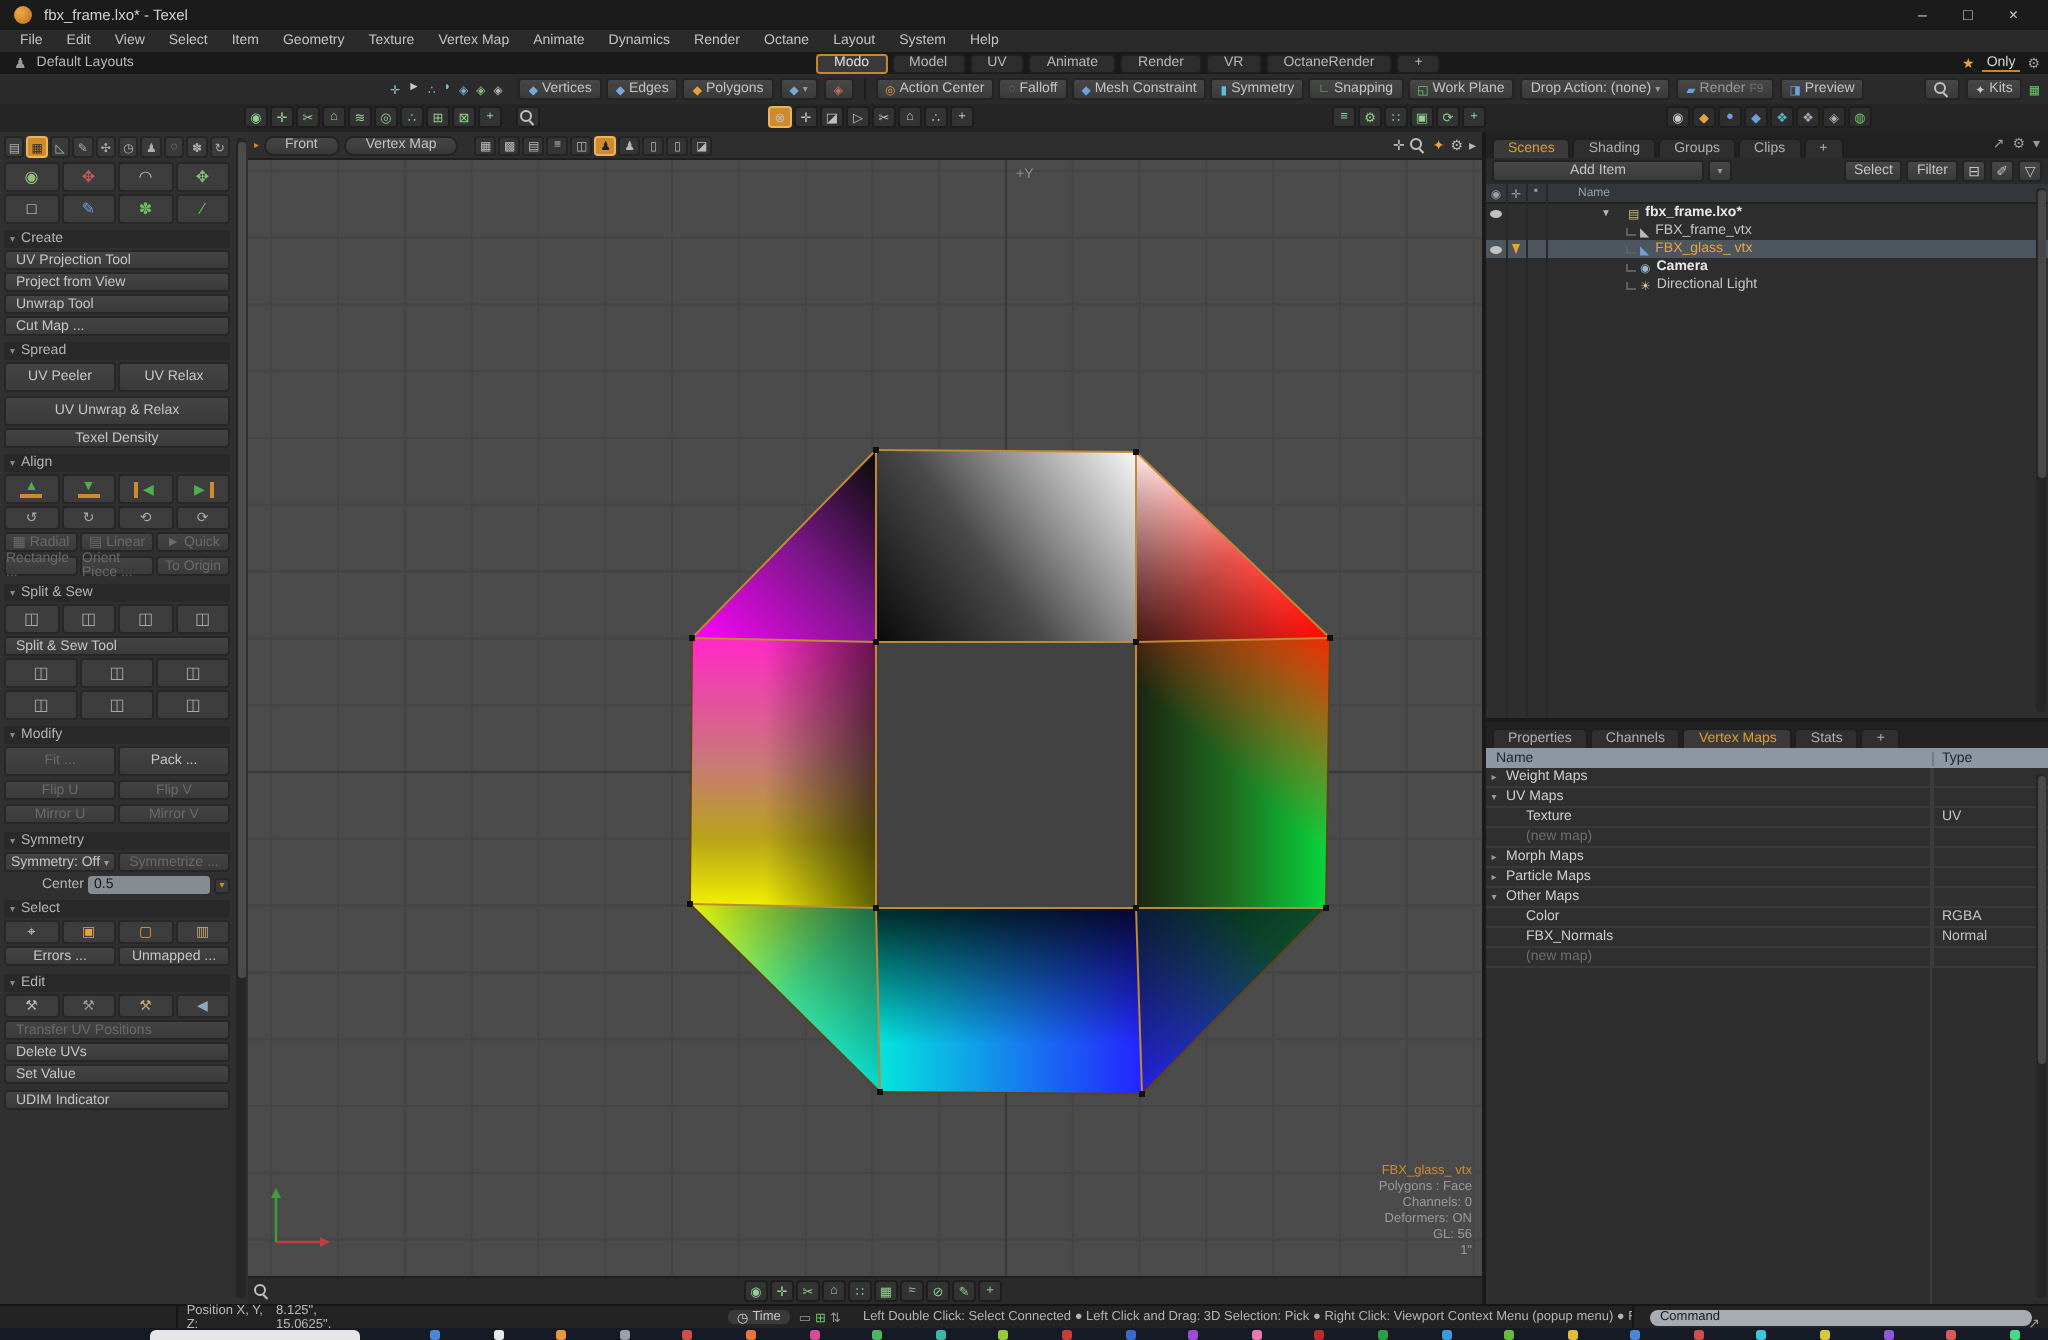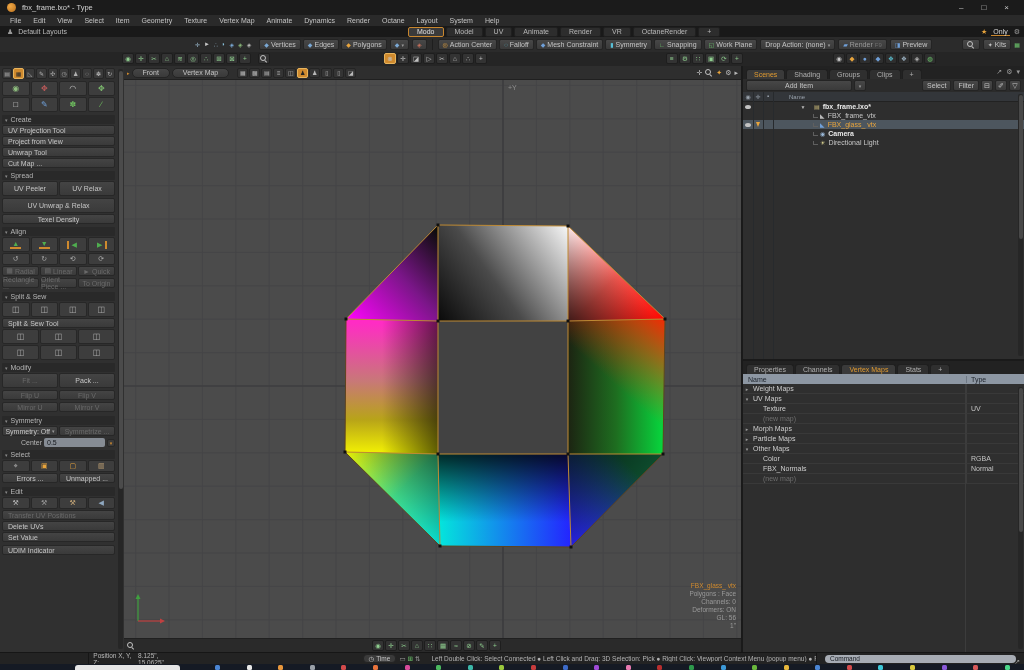--- a/index.html
+++ b/index.html
@@ -162,21 +162,21 @@
 .taskbar{height:6px;background:#151a24;position:relative;overflow:hidden}
 .tb-search{position:absolute;left:75px;width:105px;height:6px;top:1px;border-radius:3px 3px 0 0;background:#e6e6e6}
 .tb-dots{position:absolute;left:215px;right:14px;top:1px;display:flex;justify-content:space-between}
 .tb-dot{width:5px;height:5px;border-radius:1.5px}
 </style>
 </head>
 <body>
 
 <div class="titlebar">
  <span class="logo"></span>
- <span class="title">fbx_frame.lxo* - Type</span>
+ <span class="title">fbx_frame.lxo* - Texel</span>
  <div class="winctl">
   <span>–</span>
   <span>□</span>
   <span>×</span>
  </div>
 </div>
 
 <div class="menubar">
 
 <span class="menu-item">File</span>

